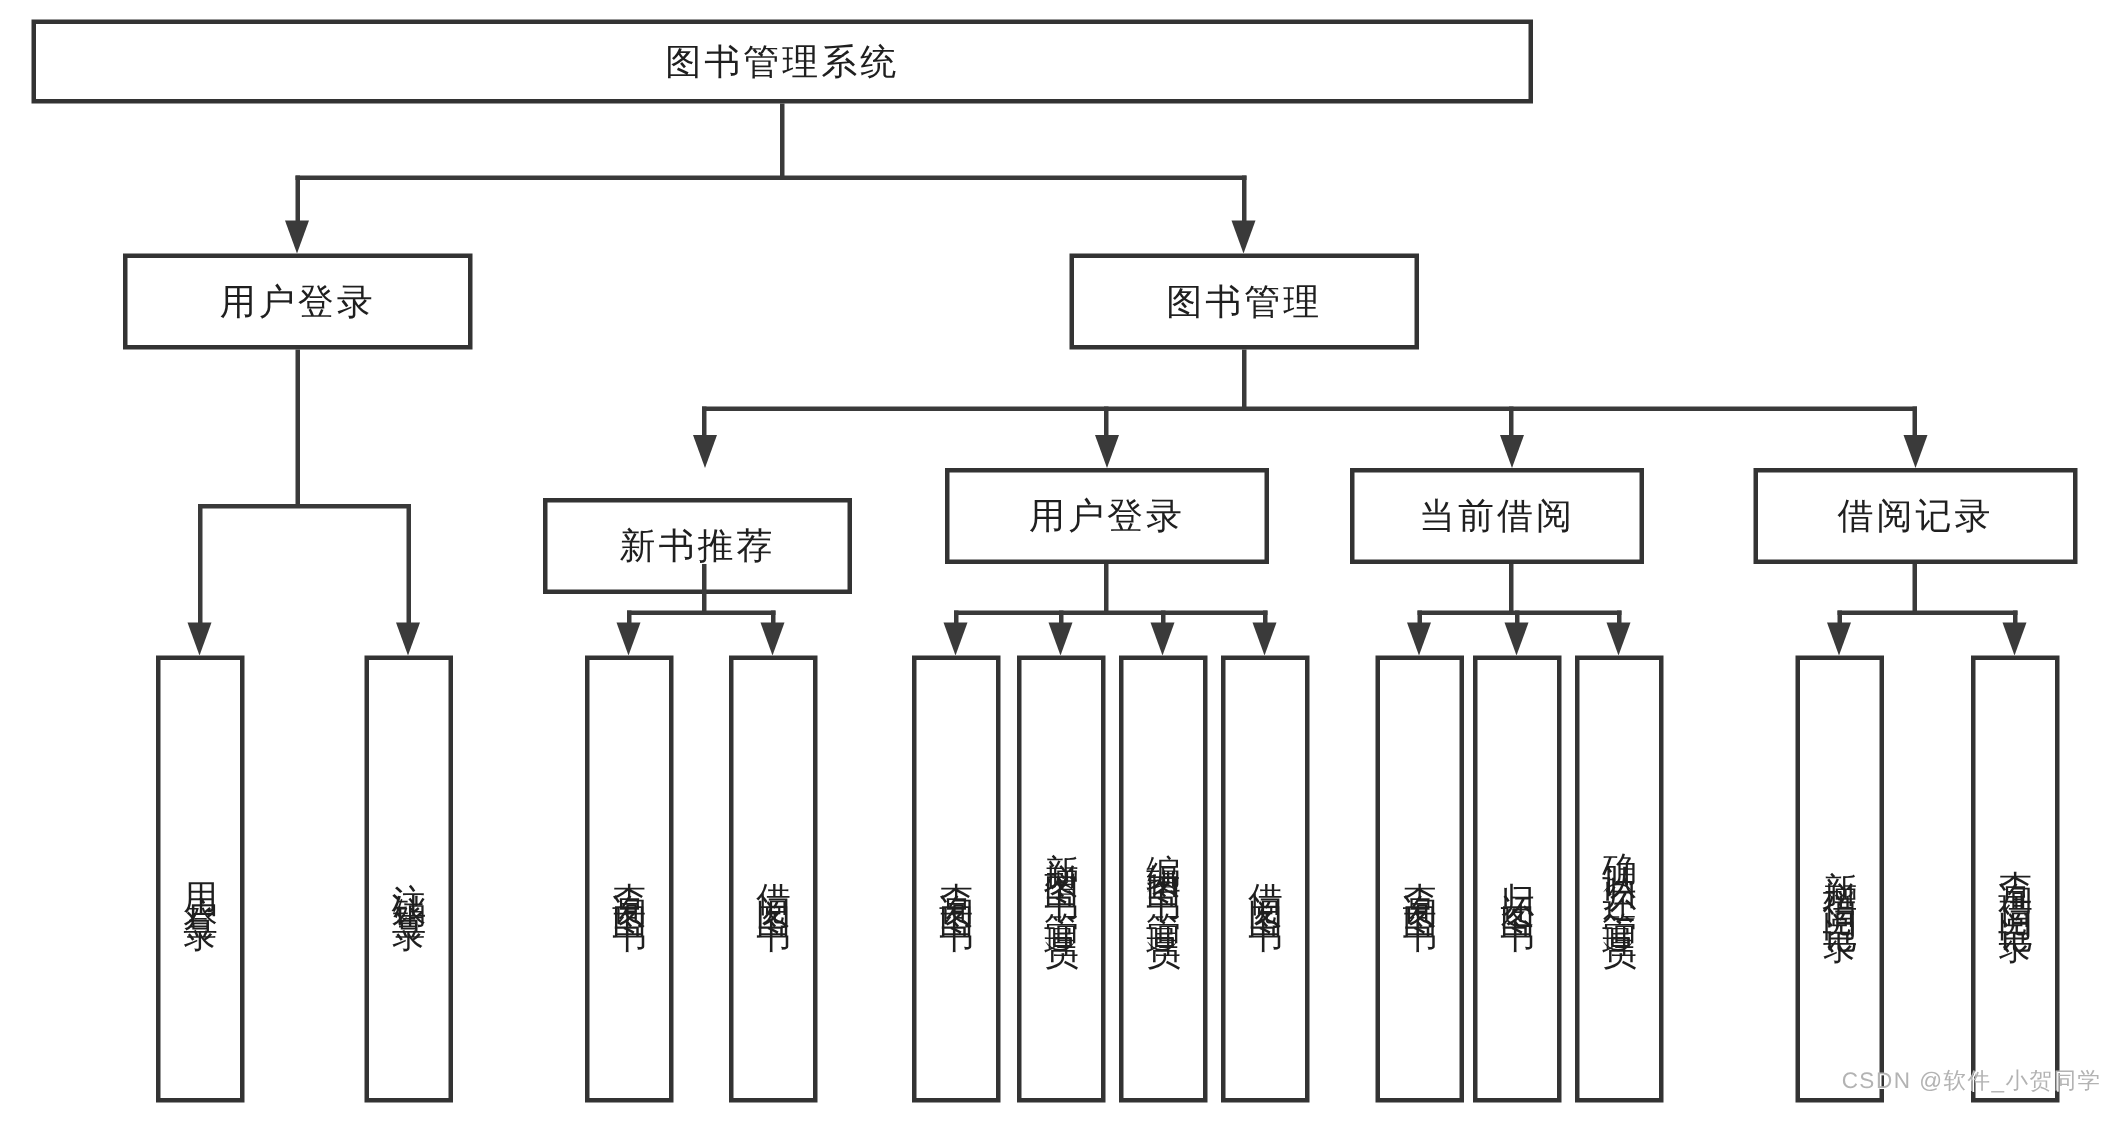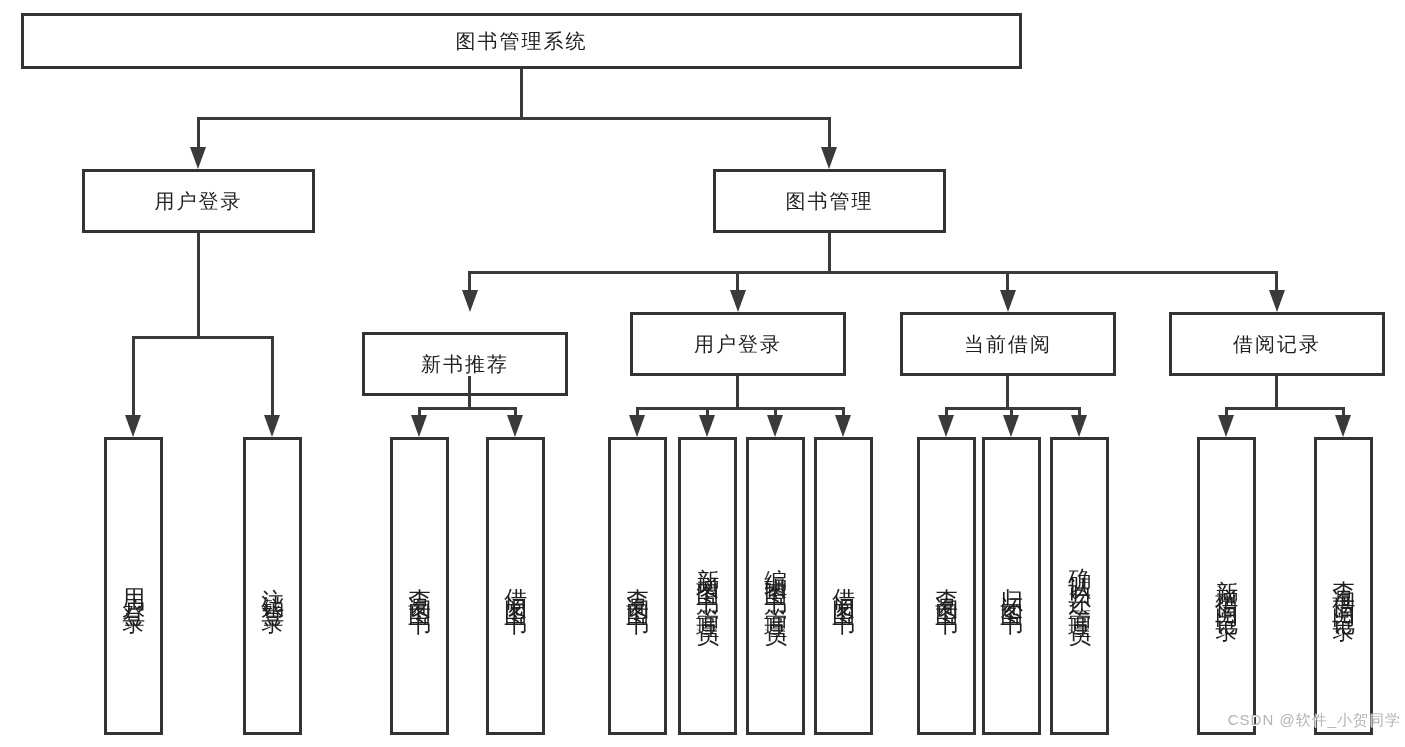--- a/index.html
+++ b/index.html
@@ -1,21 +1,21 @@
 <!DOCTYPE html>
 <html><head>
 <meta charset="utf-8">
 <style>
   html,body{margin:0;padding:0;background:#ffffff;}
   body{width:1405px;height:747px;overflow:hidden;font-family:"Liberation Sans",sans-serif;}
   #canvas{position:relative;width:1405px;height:747px;background:#ffffff;}
   .hbox{
     position:absolute;box-sizing:border-box;border:3px solid #333333;background:#ffffff;
     display:flex;align-items:center;justify-content:center;
-    font-size:20px;color:#1f1f1f;letter-spacing:2px;white-space:nowrap;
+    font-size:24px;color:#1f1f1f;letter-spacing:2px;white-space:nowrap;
   }
   .vbox{
     position:absolute;box-sizing:border-box;border:3px solid #333333;background:#ffffff;
     top:437px;width:59px;height:298px;
     display:flex;align-items:center;justify-content:center;
   }
   .vbox span{
     writing-mode:vertical-rl;text-orientation:mixed;
     font-size:23px;letter-spacing:8px;line-height:1.1;color:#1f1f1f;white-space:nowrap;
   }
@@ -72,21 +72,21 @@
   <div class="arrow" style="left:1000px;top:290px;"></div>
   <div class="vline" style="left:1275px;top:271px;height:21px;"></div>
   <div class="arrow" style="left:1269px;top:290px;"></div>
 
   <div class="hbox" style="left:362px;top:312px;width:206px;height:64px;margin-top:20px;">
     <span>新书推荐</span>
   </div>
   <div class="hbox" style="left:630px;top:312px;width:216px;height:64px;">
     <span>用户登录</span>
   </div>
-  <div class="hbox" style="left:900px;top:312px;width:216px;height:64px;">
+  <div class="hbox" style="left:900px;top:312px;width:196px;height:64px;">
     <span>当前借阅</span>
   </div>
   <div class="hbox" style="left:1169px;top:312px;width:216px;height:64px;">
     <span>借阅记录</span>
   </div>
 
   <div class="vline" style="left:468px;top:376px;height:33px;"></div>
   <div class="hline" style="left:418px;top:407px;width:99px;"></div>
   <div class="vline" style="left:418px;top:407px;height:10px;"></div>
   <div class="arrow" style="left:411px;top:415px;"></div>

